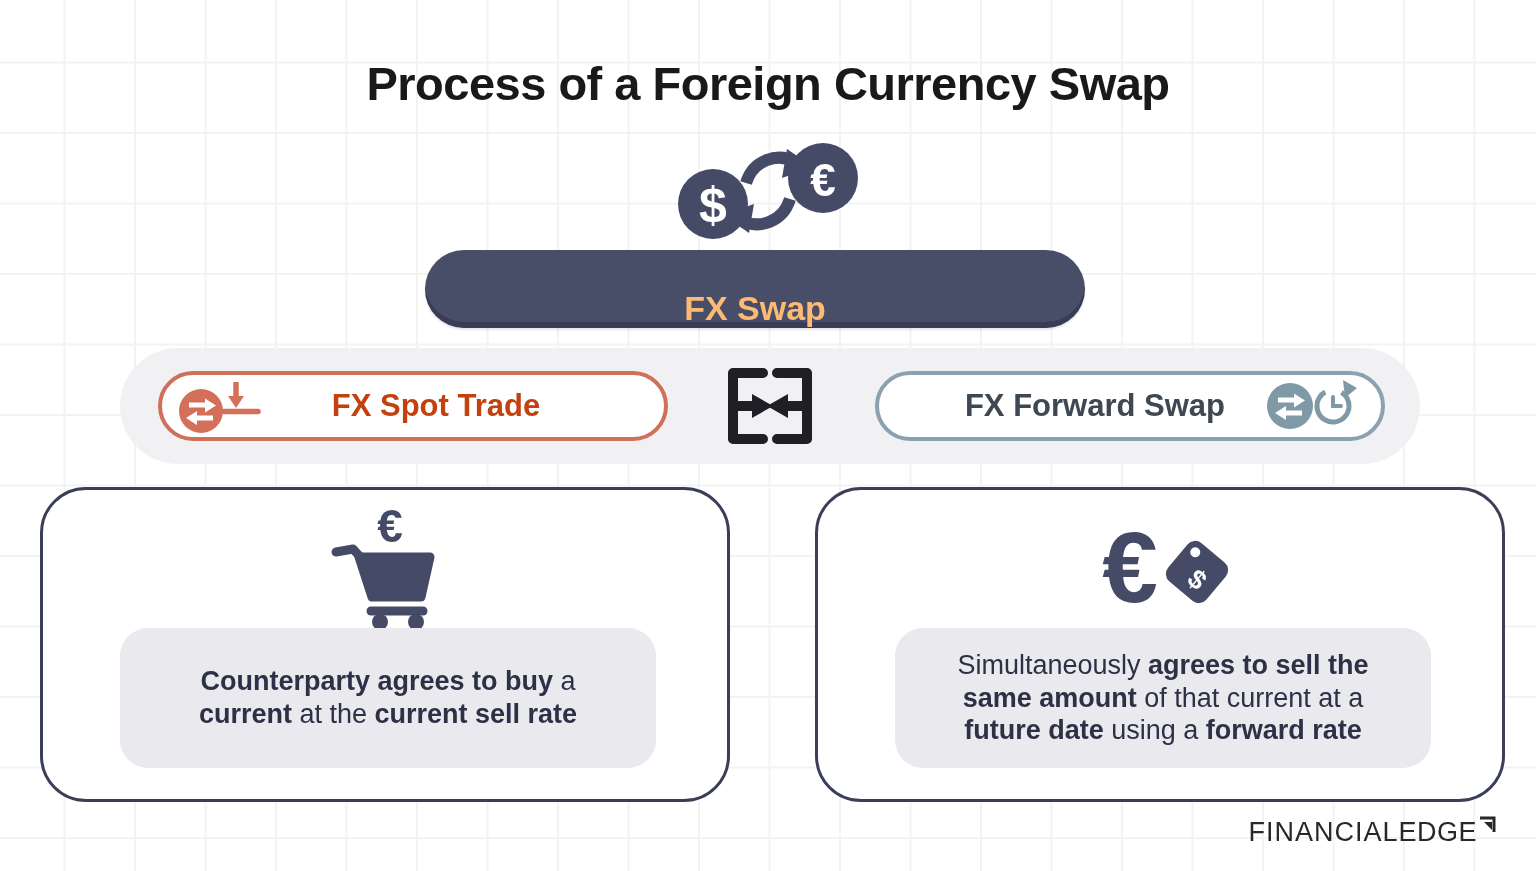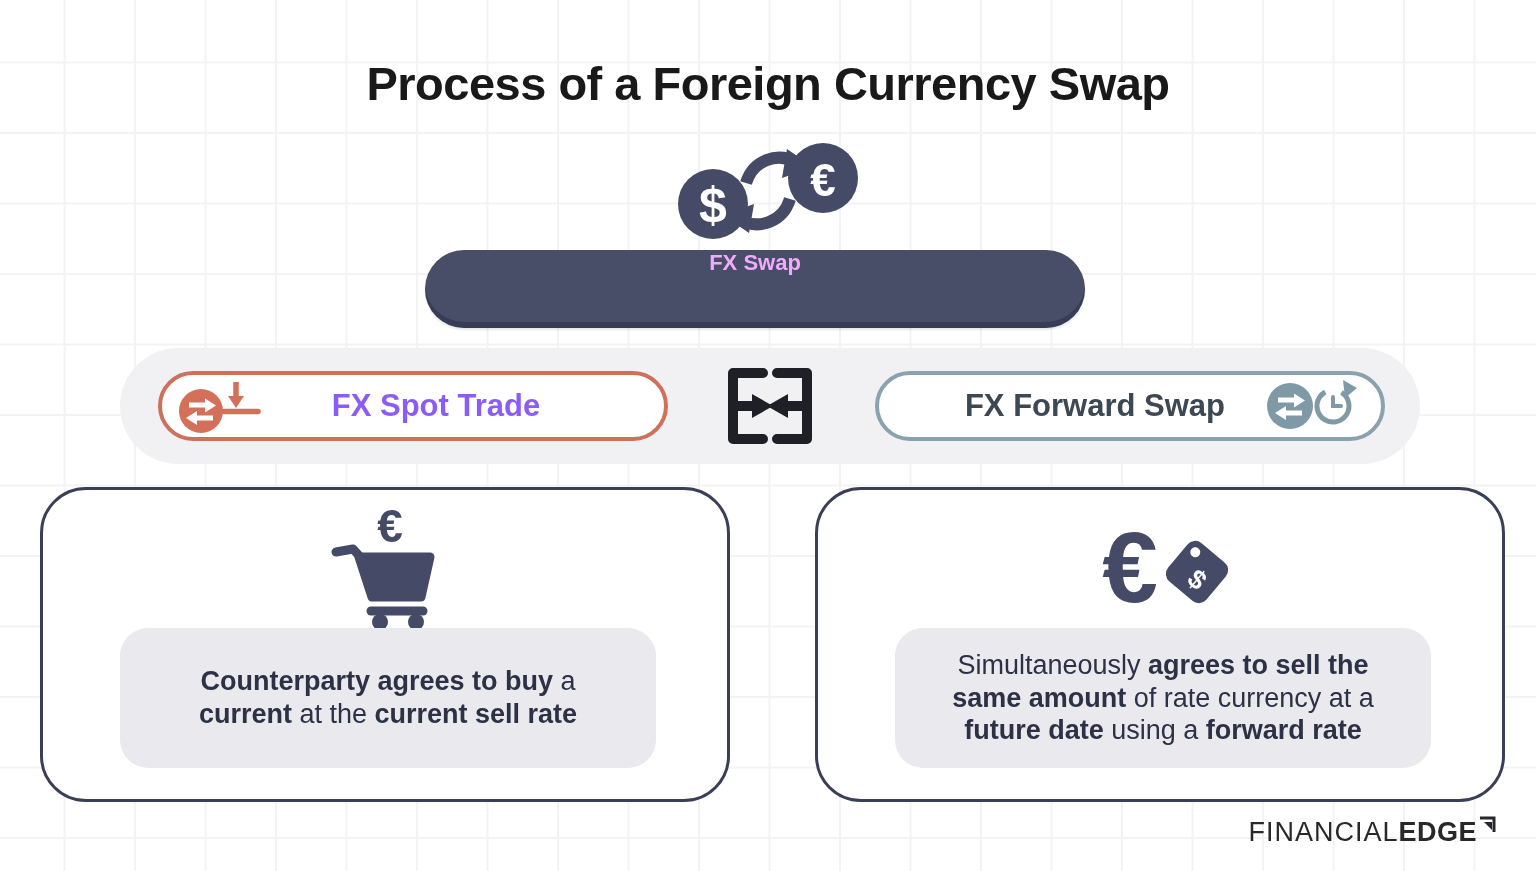--- a/index.html
+++ b/index.html
@@ -16,38 +16,38 @@
   .title {
     position:absolute; top:56px; left:0; width:100%;
     text-align:center; font-size:47px; font-weight:800; color:#191919;
     letter-spacing:-0.5px;
   }
   .top-icon { position:absolute; left:673px; top:141px; }
 
   .fx-swap-pill {
     position:absolute; left:425px; top:250px; width:660px; height:78px;
     background:#484d68; border-radius:40px;
-    display:flex; align-items:flex-start; justify-content:center;
-    color:#f0abfc; font-size:22px; font-weight:800;
+    display:flex; align-items:flex-end; justify-content:center;
+    color:#fdba74; font-size:34px; font-weight:800;
     box-shadow: inset 0 -6px 0 rgba(20,24,48,0.30), 0 2px 2px rgba(0,0,0,0.10);
   }
 
   .band {
     position:absolute; left:120px; top:348px; width:1300px; height:116px;
     background:#f1f1f3; border-radius:58px;
   }
   .pill {
     position:absolute; top:23px; height:70px; width:510px;
     background:#ffffff; border-radius:40px; box-sizing:border-box;
     display:flex; align-items:center; justify-content:center;
   }
   .pill.spot  { left:38px;  border:4px solid #cf705a; }
   .pill.fwd   { right:35px; border:4px solid #8aa1ae; }
   .pill .label { font-size:31px; font-weight:800; }
-  .pill.spot .label { color:#8b5cf6; padding-left:46px; }
+  .pill.spot .label { color:#c2410c; padding-left:46px; }
   .pill.fwd  .label { color:#3d4852; padding-right:70px; }
   .spot-icon { position:absolute; left:16px; top:50%; transform:translateY(-50%); }
   .fwd-icon  { position:absolute; right:14px; top:50%; transform:translateY(-50%); }
   .center-icon { position:absolute; left:600px; top:16px; }
 
   .card {
     position:absolute; top:487px; width:690px; height:315px;
     background:#ffffff; border:3.5px solid #3a3f57; border-radius:46px;
     box-sizing:border-box;
   }
@@ -63,21 +63,21 @@
     color:#2c3145; font-size:27px; line-height:1.22; font-weight:400;
   }
   .seg-bold { font-weight:800; }
 
   .logo {
     position:absolute; right:40px; top:819px;
     display:flex; align-items:flex-start;
     color:#28282c; font-size:27px; line-height:1;
   }
   .logo-thin { font-weight:300; letter-spacing:1px;margin-left:44px; }
-  .logo-bold { font-weight:700; letter-spacing:0.5px; }
+  .logo-bold { font-weight:400; letter-spacing:0.5px; }
   .logo-mark { margin-left:1px; margin-top:-3px; }
 </style>
 </head>
 <body>
 
 <div class="canvas">
 
   <div class="title">Process of a Foreign Currency Swap</div>
 
   <svg class="top-icon" width="190" height="100" viewBox="0 0 190 100">
@@ -154,21 +154,21 @@
   <div class="card right">
     <svg class="card-icon" width="150" height="112" viewBox="0 0 150 112">
       <text x="45" y="94" font-size="100" font-weight="bold" fill="#454a66" text-anchor="middle">€</text>
       <g transform="translate(112,64) rotate(40)">
         <rect x="-25" y="-25" width="50" height="50" rx="10" fill="#454a66"></rect>
         <circle cx="-14" cy="-14" r="5" fill="#ffffff"></circle>
         <text x="5" y="15" font-size="27" font-weight="bold" fill="#ffffff" text-anchor="middle">$</text>
       </g>
     </svg>
     <div class="textbox">
-      <span><span>Simultaneously </span><span class="seg-bold">agrees to sell the same amount</span><span> of rate currency at a </span><span class="seg-bold">future date</span><span> using a </span><span class="seg-bold">forward rate</span></span>
+      <span><span>Simultaneously </span><span class="seg-bold">agrees to sell the same amount</span><span> of that current at a </span><span class="seg-bold">future date</span><span> using a </span><span class="seg-bold">forward rate</span></span>
     </div>
   </div>
 
   <div class="logo">
     <span class="logo-thin">FINANCIAL</span>
     <span class="logo-bold">EDGE</span>
     <svg class="logo-mark" width="18" height="18" viewBox="0 0 18 18">
       <path d="M 2 2 H 16 V 16" stroke="#28282c" stroke-width="3" fill="none"></path>
       <polygon points="6,6 14,6 14,14" fill="#28282c"></polygon>
     </svg>

